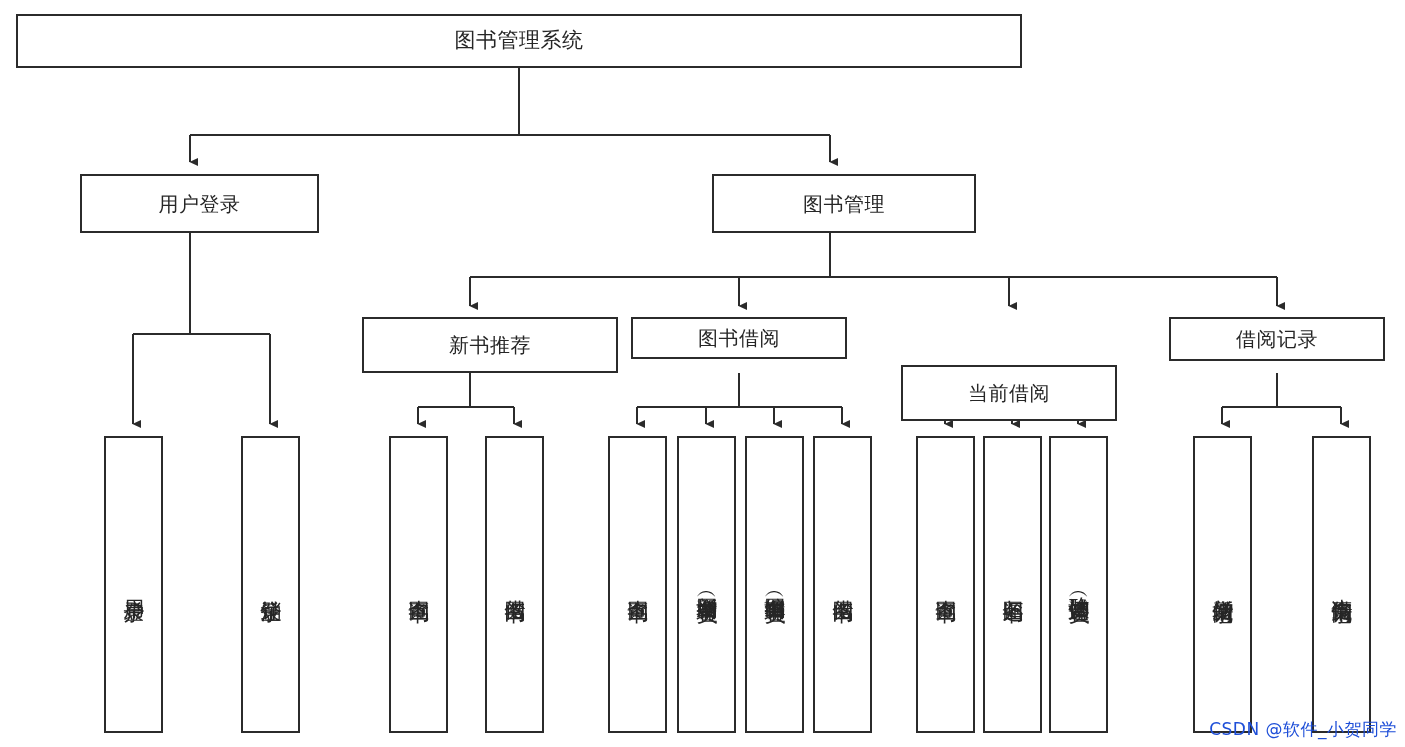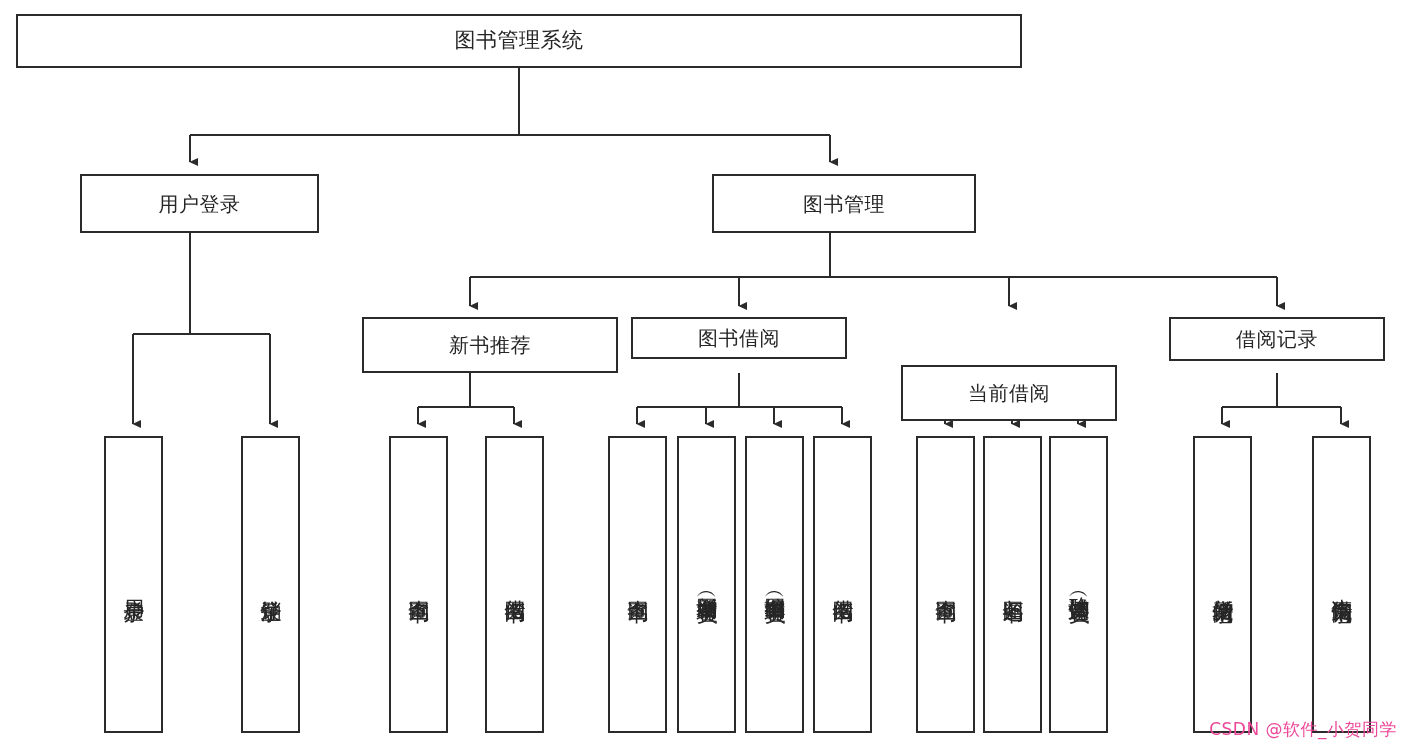--- a/index.html
+++ b/index.html
@@ -50,21 +50,21 @@
     letter-spacing:1px;
     color:#262626;
     white-space:nowrap;
     text-align:center;
   }
   .watermark{
     position:absolute;
     right:8px;
     bottom:6px;
     font-size:17px;
-    color:#ec4899;
+    color:#1d4ed8;
     white-space:nowrap;
     letter-spacing:0.5px;
   }
 </style>
 </head>
 <body>
 
 <div id="diagram-root">
 
   <svg id="tree-svg" viewBox="0 0 1405 747" xmlns="http://www.w3.org/2000/svg">

